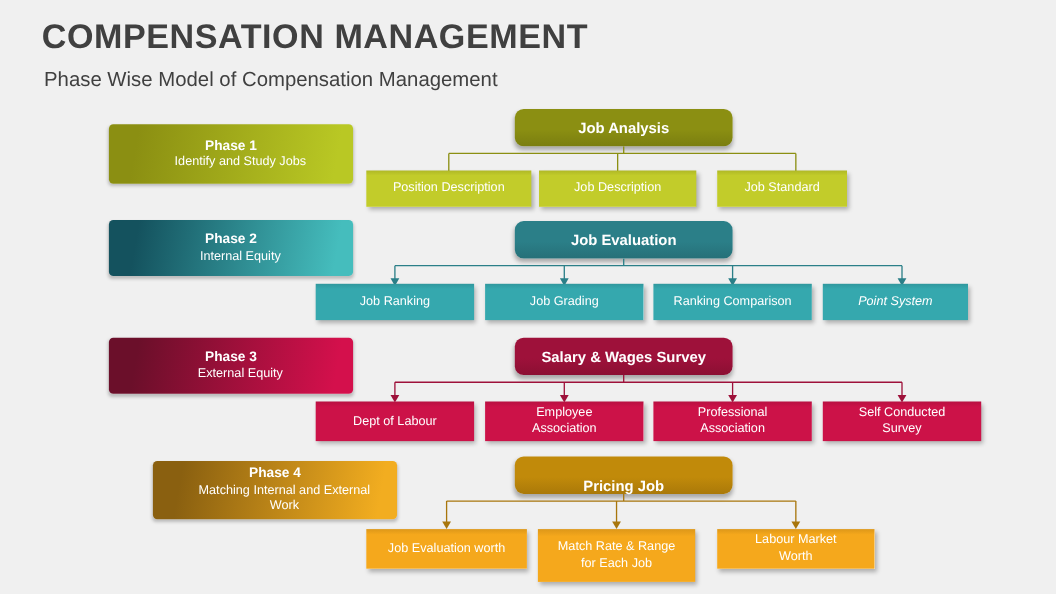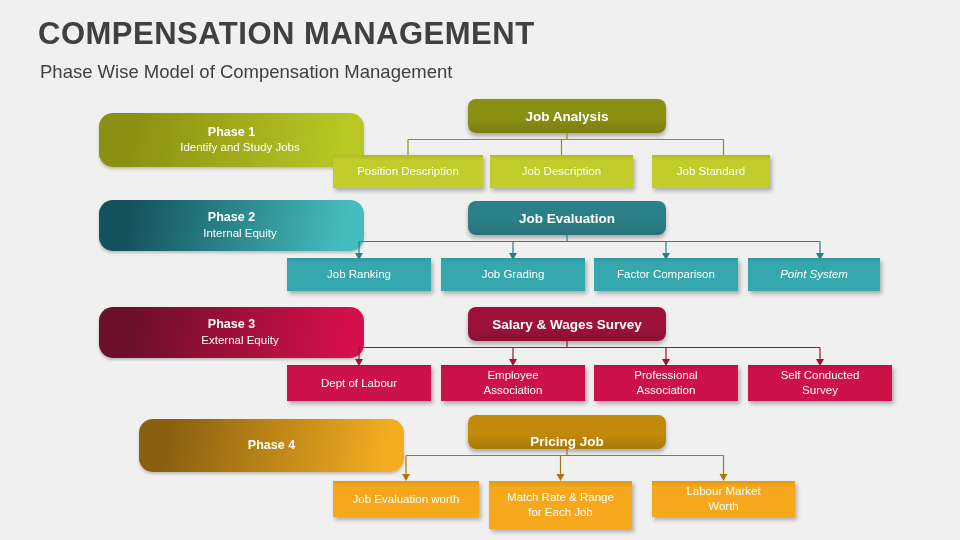--- a/index.html
+++ b/index.html
@@ -34,22 +34,22 @@
     font-size: 18.5px;
     font-weight: normal;
     color: #404040;
     white-space: nowrap;
   }
 
   
   .phase-pill {
     position: absolute;
     left: 99px;
-    width: 265px;
-    border-radius: 14px;
+    width: 222px;
+    border-radius: 4px;
     box-sizing: border-box;
     display: flex;
     flex-direction: column;
     align-items: center;
     justify-content: center;
     color: #ffffff;
     text-align: center;
     box-shadow: 0 2px 3px rgba(0,0,0,0.22);
     padding: 4px 10px;
   }
@@ -163,21 +163,21 @@
     <polygon points="531,18 539,18 535,25" fill="#2b7f88"></polygon>
   </svg>
 
 <div class="node-child" id="p1c0" style="left: 287px; top: 258px; width: 144px; height: 33px; background: linear-gradient(rgb(48, 151, 157) 0%, rgb(53, 168, 174) 14%, rgb(53, 168, 174) 100%);">
   <span>Job Ranking</span>
 </div>
 <div class="node-child" id="p1c1" style="left: 441px; top: 258px; width: 144px; height: 33px; background: linear-gradient(rgb(48, 151, 157) 0%, rgb(53, 168, 174) 14%, rgb(53, 168, 174) 100%);">
   <span>Job Grading</span>
 </div>
 <div class="node-child" id="p1c2" style="left: 594px; top: 258px; width: 144px; height: 33px; background: linear-gradient(rgb(48, 151, 157) 0%, rgb(53, 168, 174) 14%, rgb(53, 168, 174) 100%);">
-  <span>Factor Comparison</span>
+  <span>Ranking Comparison</span>
 </div>
 <div class="node-child" id="p1c3" style="left: 748px; top: 258px; width: 132px; height: 33px; background: linear-gradient(rgb(48, 151, 157) 0%, rgb(53, 168, 174) 14%, rgb(53, 168, 174) 100%); font-style: italic;">
   <span>Point System</span>
 </div>
 
 <div class="phase-pill" id="pill-2" style="top: 307px; height: 51px; background: linear-gradient(100deg, rgb(107, 15, 42) 0%, rgb(107, 15, 42) 12%, rgb(212, 16, 76) 92%);">
   <div class="phase-name">Phase 3</div>
   <div class="phase-desc">External Equity</div>
 </div>
 
@@ -206,20 +206,21 @@
 </div>
 <div class="node-child" id="p2c2" style="left: 594px; top: 365px; width: 144px; height: 36px; background: linear-gradient(rgb(184, 16, 65) 0%, rgb(204, 18, 72) 14%, rgb(204, 18, 72) 100%);">
   <span>Professional<br>Association</span>
 </div>
 <div class="node-child" id="p2c3" style="left: 748px; top: 365px; width: 144px; height: 36px; background: linear-gradient(rgb(184, 16, 65) 0%, rgb(204, 18, 72) 14%, rgb(204, 18, 72) 100%);">
   <span>Self Conducted<br>Survey</span>
 </div>
 
 <div class="phase-pill" id="pill-3" style="top: 419px; height: 53px; background: linear-gradient(100deg, rgb(138, 96, 16) 0%, rgb(138, 96, 16) 12%, rgb(242, 173, 32) 92%); margin-left: 40px;">
   <div class="phase-name">Phase 4</div>
+  <div class="phase-desc">Matching Internal and External Work</div>
 </div>
 
 <div class="node-header" id="hdr-3" style="top: 415px; background: linear-gradient(rgb(193, 138, 10) 0%, rgb(193, 138, 10) 55%, rgb(170, 121, 9) 100%); align-items: flex-end;">
   <span>Pricing Job</span>
 </div>
 
 <svg class="connector" id="conn-3" style="left:330px;top:449px;" width="470" height="33">
     <line x1="237" y1="0" x2="237" y2="6.5" stroke="#a8760c" stroke-width="1.2"></line>
     <line x1="76" y1="6.5" x2="393.5" y2="6.5" stroke="#a8760c" stroke-width="1.2"></line>
     <line x1="76" y1="6.5" x2="76" y2="26" stroke="#a8760c" stroke-width="1.2"></line>

